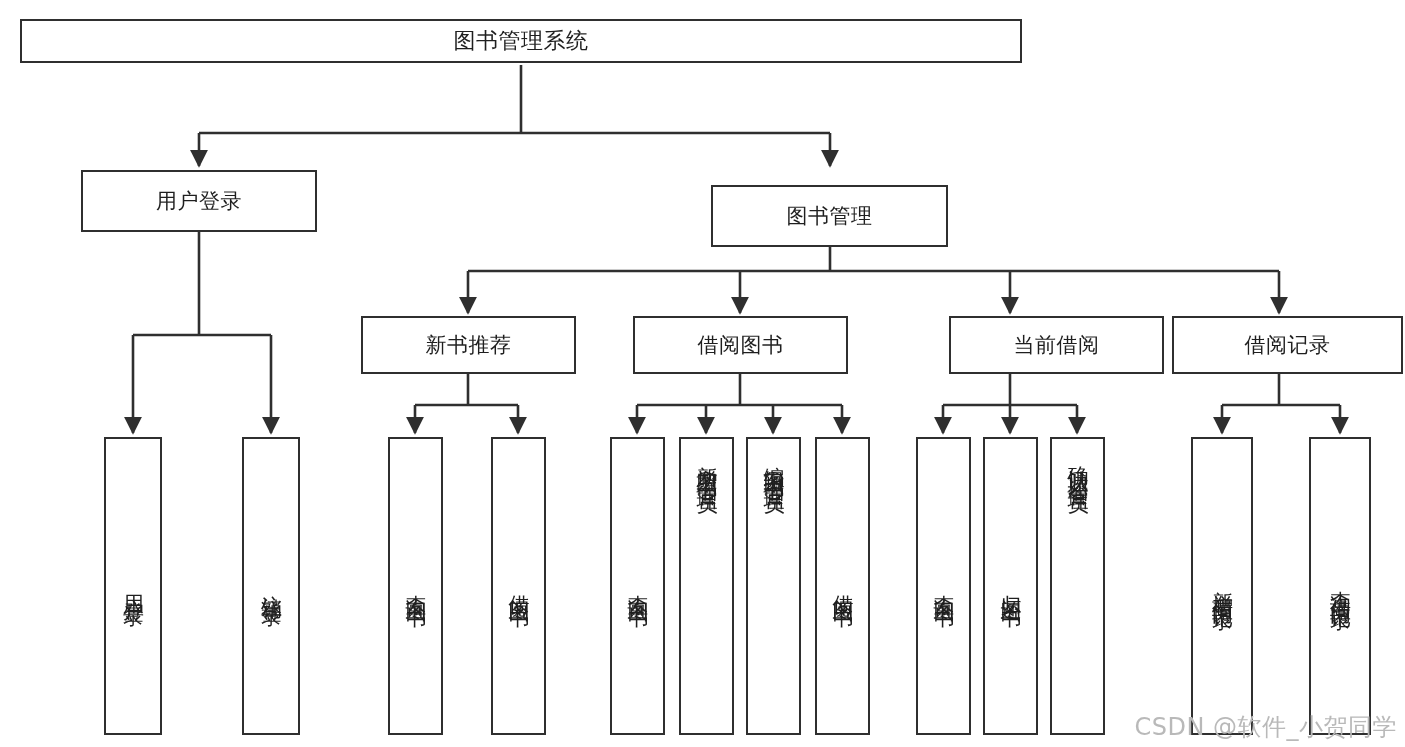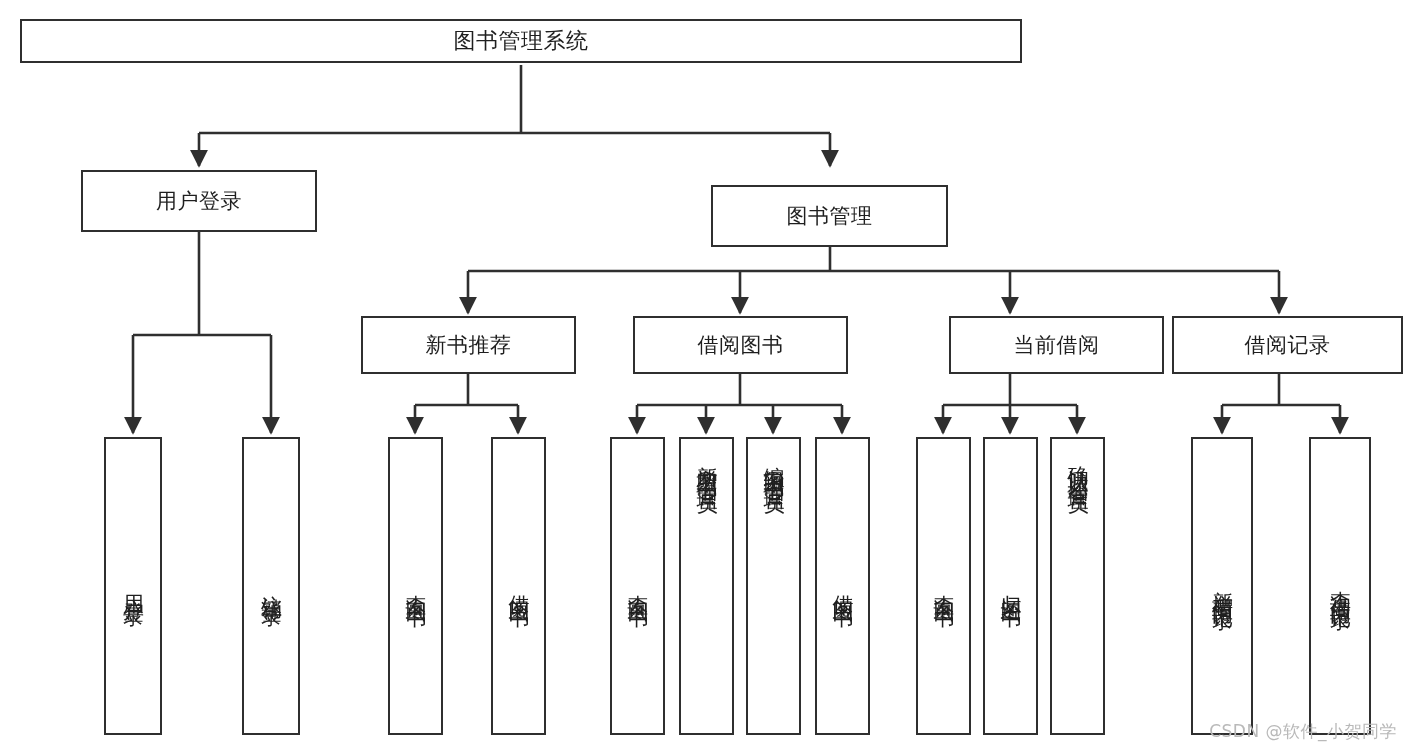--- a/index.html
+++ b/index.html
@@ -60,21 +60,21 @@
   }
   
   .node.v.center{
     align-items:center;
     padding-top:0;
   }
   .watermark{
     position:absolute;
     right:8px;
     bottom:4px;
-    font-size:17px;
+    font-size:24px;
     color:#b9b9b9;
     z-index:3;
     white-space:nowrap;
     letter-spacing:0.5px;
   }
 </style>
 </head>
 <body>
 
 <div id="canvas">

